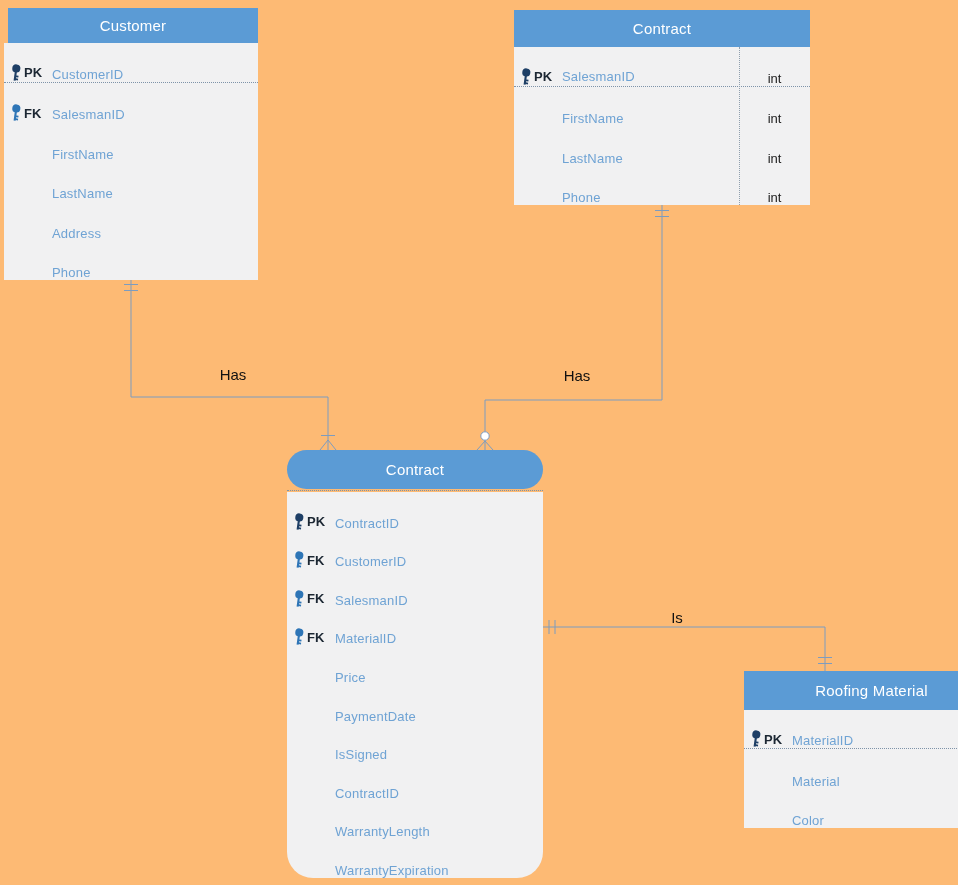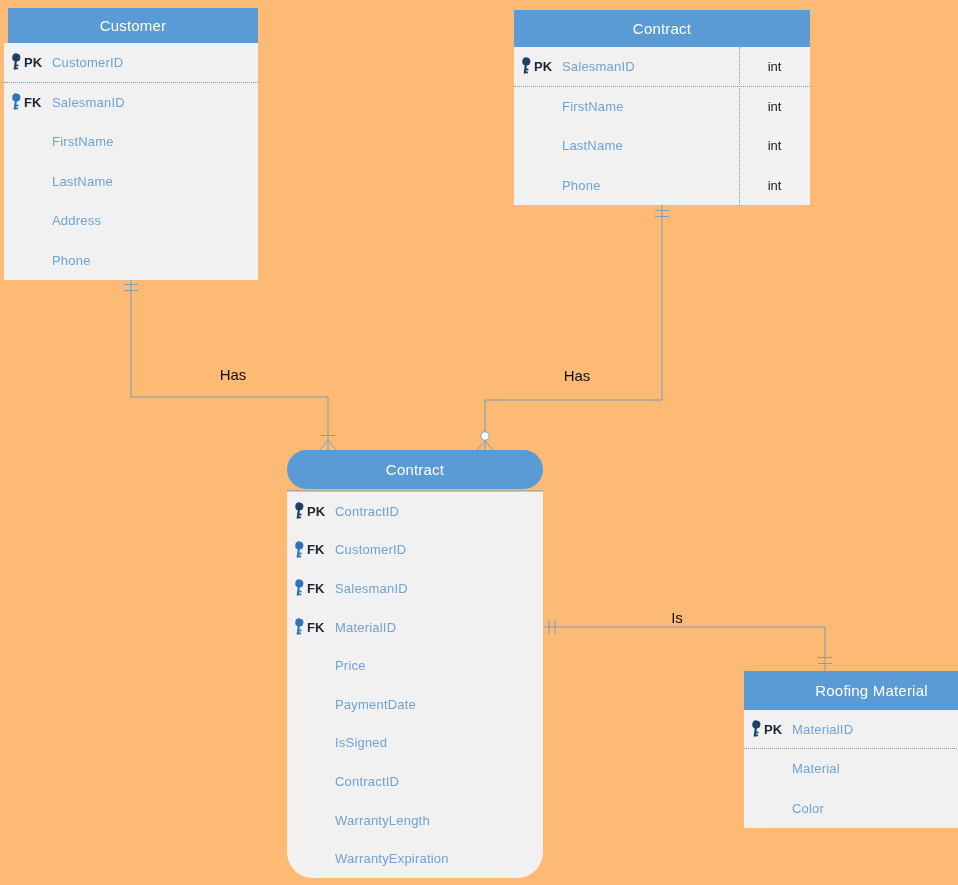--- a/index.html
+++ b/index.html
@@ -7,21 +7,21 @@
     position:relative;width:958px;height:885px;background:#fdba74;overflow:hidden;
     font-family:"Liberation Sans", sans-serif;
   }
   .entity{position:absolute;}
   .entity .ehead{
     background:#5B9BD5;color:#fff;font-size:15px;letter-spacing:.2px;
     display:flex;align-items:center;justify-content:center;
   }
   .entity .ebody{background:#F1F1F2;position:relative;}
   .row{
-    display:flex;align-items:center;padding-left:6px;box-sizing:border-box;
+    display:flex;align-items:flex-end;padding-left:6px;box-sizing:border-box;
     font-size:13px;
   }
   .row.sep{border-bottom:1px dotted #7E93A9;}
   .keycell{width:42px;display:flex;align-items:center;flex:none;}
   .keylabel{font-size:13px;font-weight:600;color:#1c2733;margin-left:1px;}
   .fname{color:#6FA3D4;letter-spacing:.2px;}
   .ftype{flex:1;text-align:center;color:#1a1a1a;}
   svg.key{transform:rotate(8deg);flex:none;}
   svg.key.pk{color:#1e3f66;}
   svg.key.fk{color:#2e75b6;}

